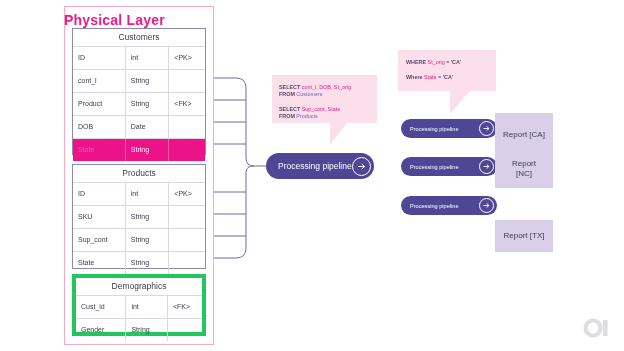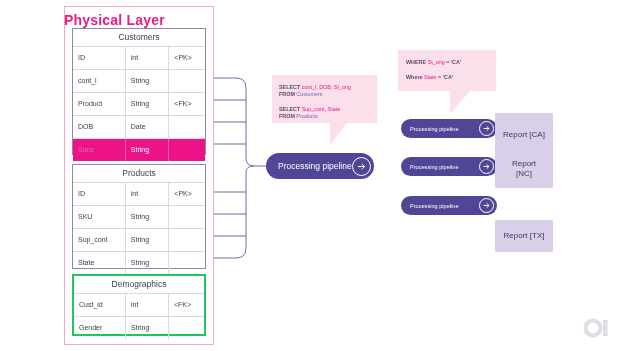--- a/index.html
+++ b/index.html
@@ -12,21 +12,21 @@
     border:1.5px solid #f4a9c8;background:#ffffff;box-sizing:border-box;
   }
   #physical-layer-title{
     position:absolute;left:64px;top:12px;width:150px;text-align:left;
     font-size:14px;font-weight:bold;color:#ea1d83;letter-spacing:.2px;
   }
 
   
   .table-box{position:absolute;background:#fff;box-sizing:border-box;
              border:1.5px solid #8b8ba8;}
-  .table-box.dark{border:2px solid #22c55e;}
+  .table-box.dark{border:4px solid #22c55e;}
   .table-title{height:17px;line-height:17px;text-align:center;font-size:8.5px;color:#3c3c50;}
   .row{display:flex;height:22px;border-top:1px solid #d9d9e4;}
   .cell{font-size:7px;line-height:22px;padding-left:5px;box-sizing:border-box;
         color:#3c3c50;overflow:hidden;white-space:nowrap;}
   .c1{width:40%;border-right:1px solid #d9d9e4;}
   .c2{width:33%;border-right:1px solid #d9d9e4;}
   .c3{width:27%;}
   .row.highlight{background:#ec1287;}
   .row.highlight .cell{color:#ffffff;border-right-color:#f05ba8;}
   .row.highlight .c1{color:#e85fa8;}

